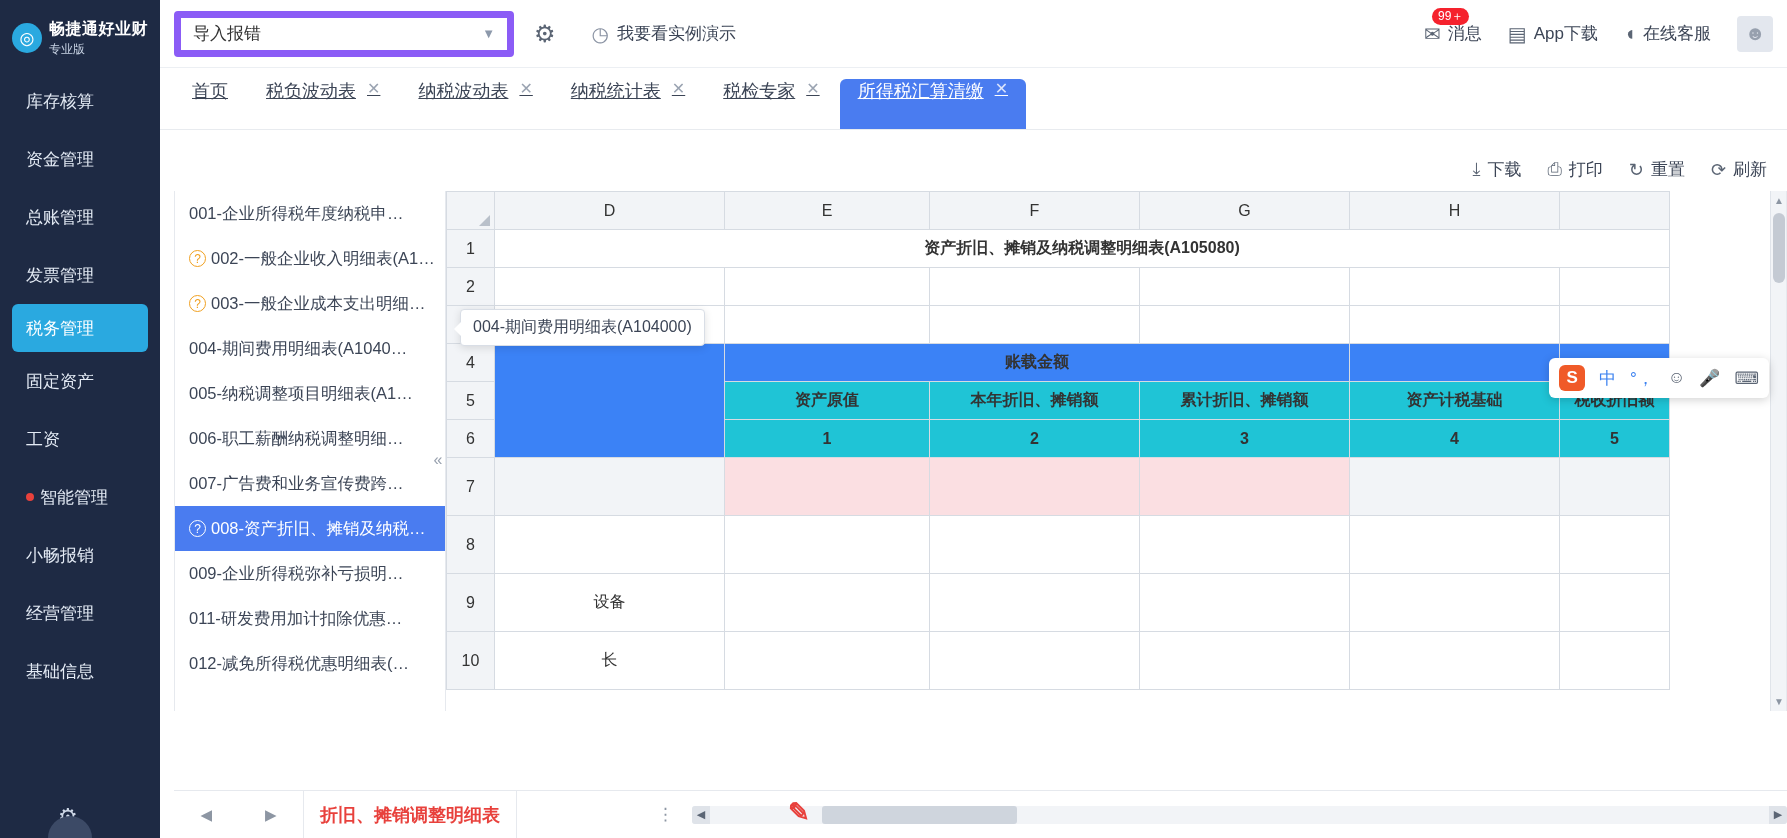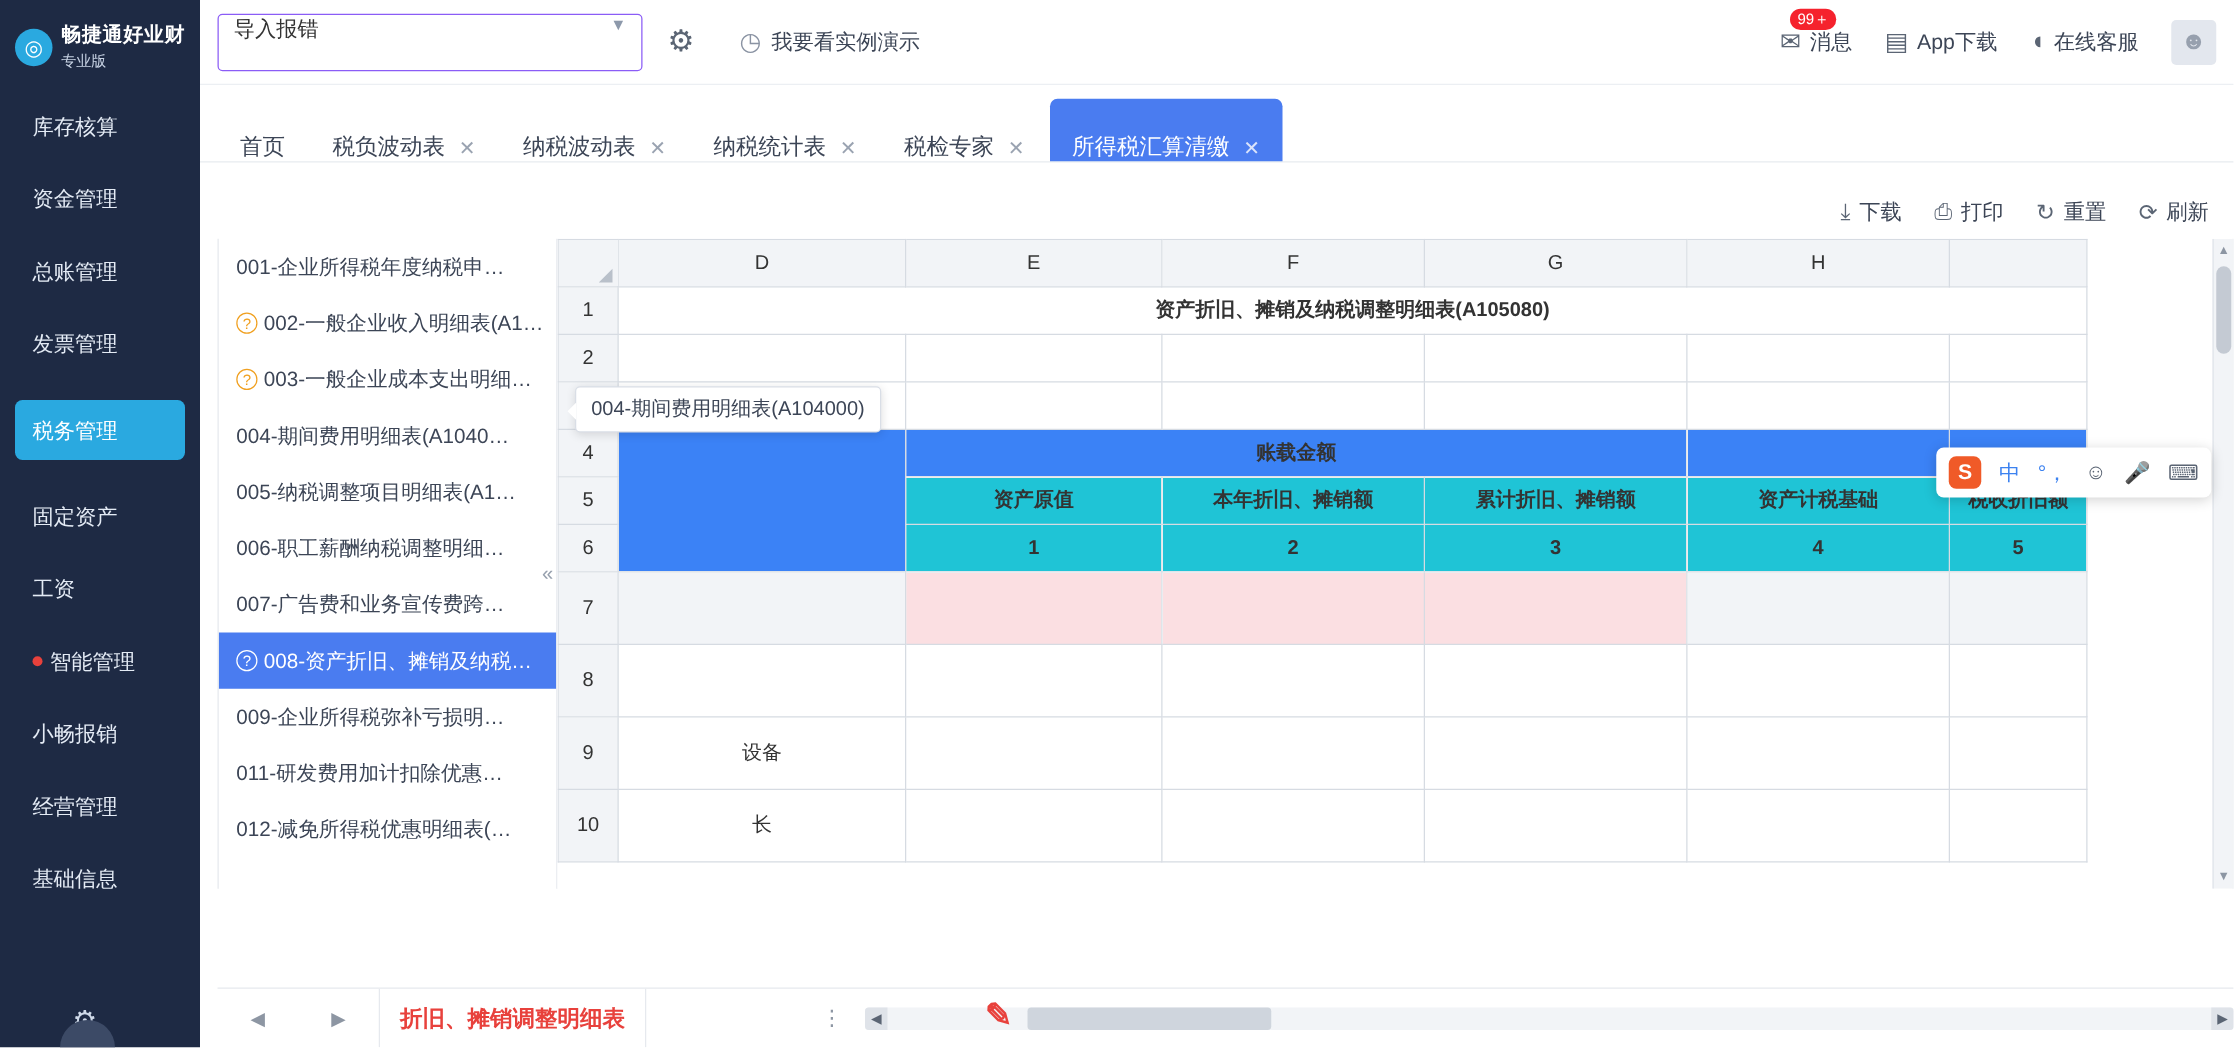--- a/index.html
+++ b/index.html
@@ -53,21 +53,21 @@
     align-items: center;
     padding-left: 26px;
     color: #e4ebf5;
     font-size: 17px;
     cursor: pointer;
     position: relative;
   }
   .nav-item.active {
     background: #2aa9e0;
     color: #fff;
-    margin: 16px 12px;
+    margin: 0 12px;
     border-radius: 6px;
     height: 48px;
     padding-left: 14px;
   }
   .nav-dot {
     width: 8px; height: 8px; border-radius: 50%;
     background: #e8413c;
     margin-right: 6px;
     flex: 0 0 8px;
   }
@@ -99,23 +99,24 @@
     height: 68px;
     display: flex;
     align-items: center;
     border-bottom: 1px solid #eceff3;
     padding: 0 14px 0 0;
   }
   .select-box {
     width: 340px;
     height: 46px;
     margin-left: 14px;
-    border: 1px solid #8b5cf6;
+    border: 7px solid #8b5cf6;
     border-radius: 4px;
     display: flex;
+    align-items: center;
     padding: 0 12px;
     color: #333;
     font-size: 17px;
     justify-content: space-between;
     cursor: pointer;
   }
   .caret { color: #8d99ab; font-size: 13px; }
   .gear-btn {
     margin-left: 18px;
     color: #5b6personally; }
@@ -164,27 +165,28 @@
     height: 62px;
     display: flex;
     align-items: flex-end;
     padding-left: 14px;
     border-bottom: 1px solid #e8ebef;
     background: #fff;
     gap: 2px;
   }
   .tab {
     height: 50px;
-    display: flex; align-items: flex-end;
+    display: flex; align-items: flex-start;
     padding: 0 18px;
     font-size: 18px;
     color: #3c4556;
     cursor: pointer;
     border-radius: 6px 6px 0 0;
     white-space: nowrap;
+    text-decoration: underline;
   }
   .tab .x { margin-left: 11px; color: #9aa3b1; font-size: 16px; }
   .tab.active {
     background: #4a7cf0;
     color: #fff;
   }
   .tab.active .x { color: #dbe4fb; }
 
   
   .notice {

